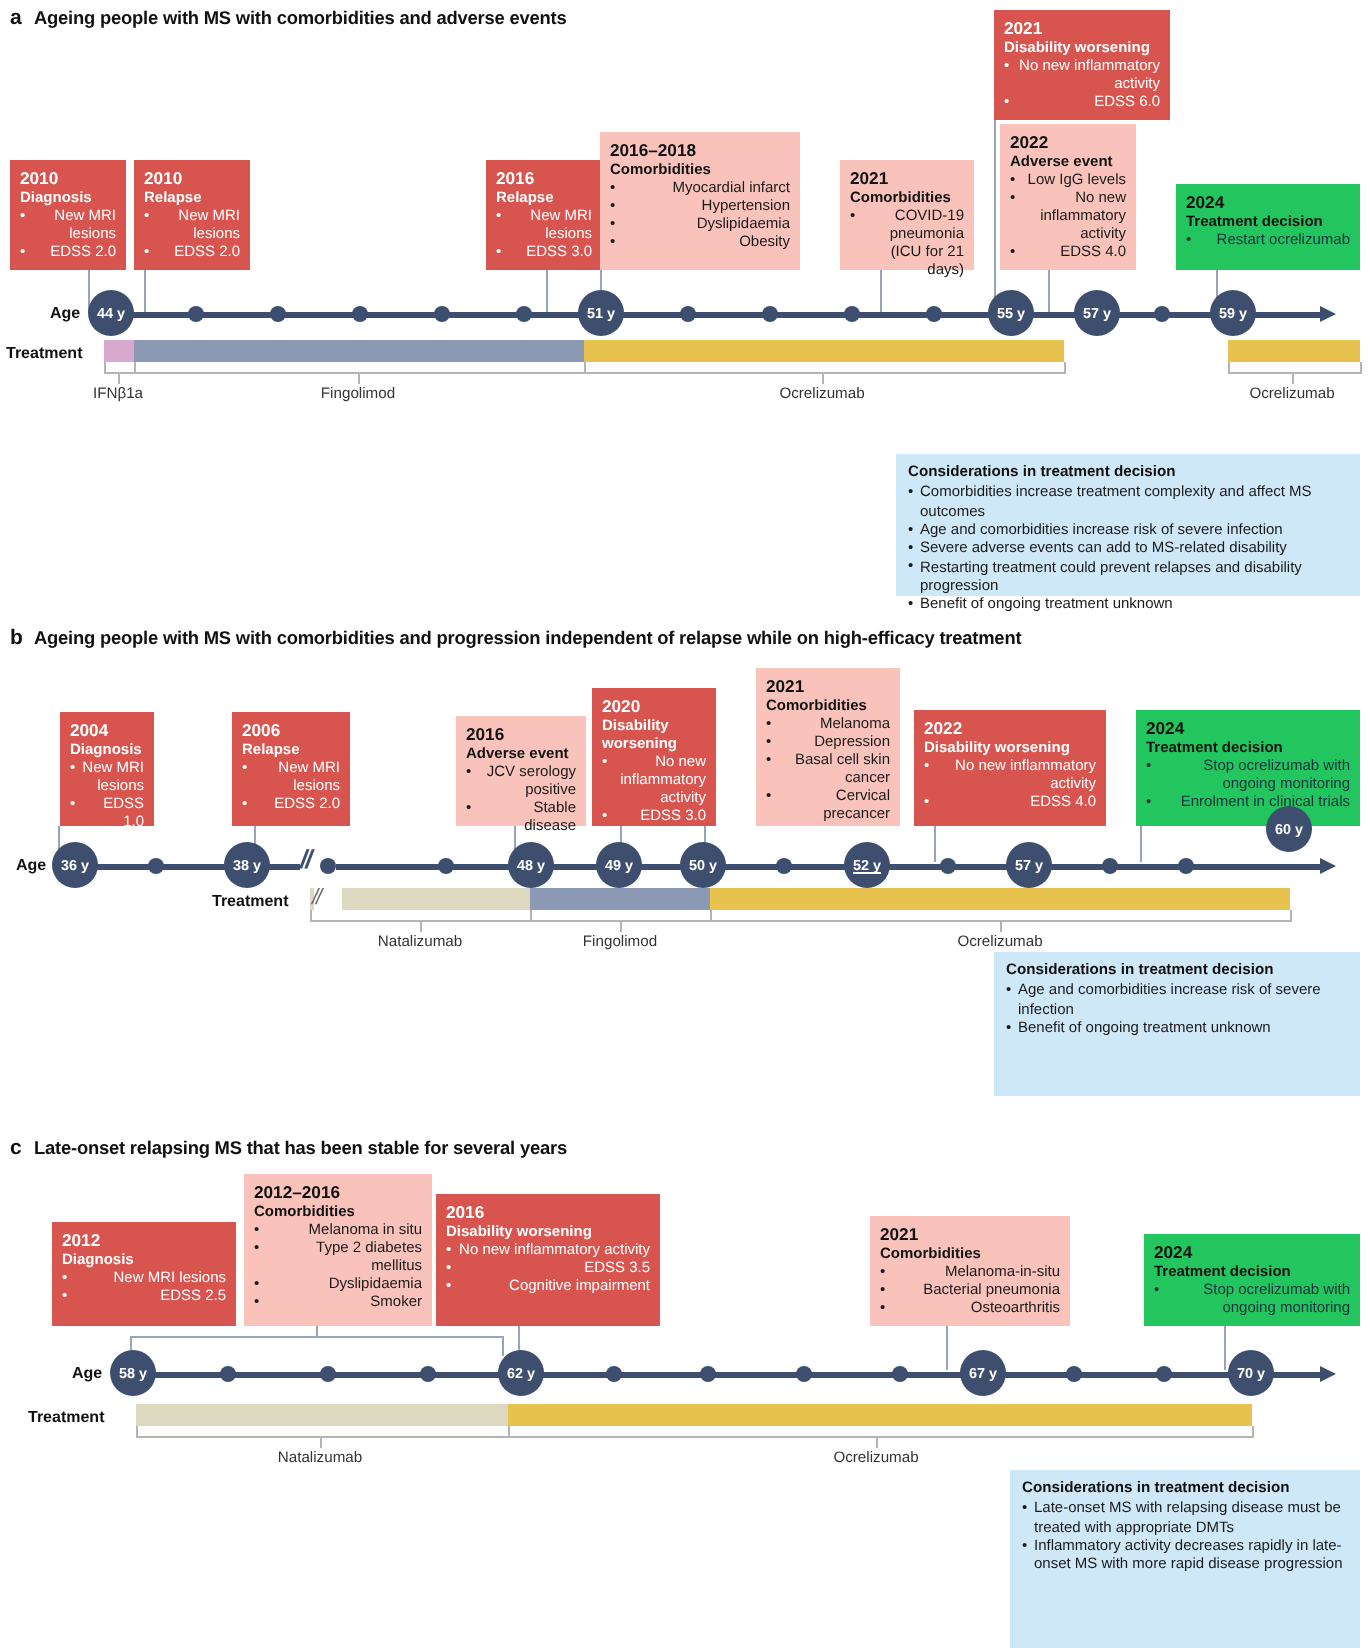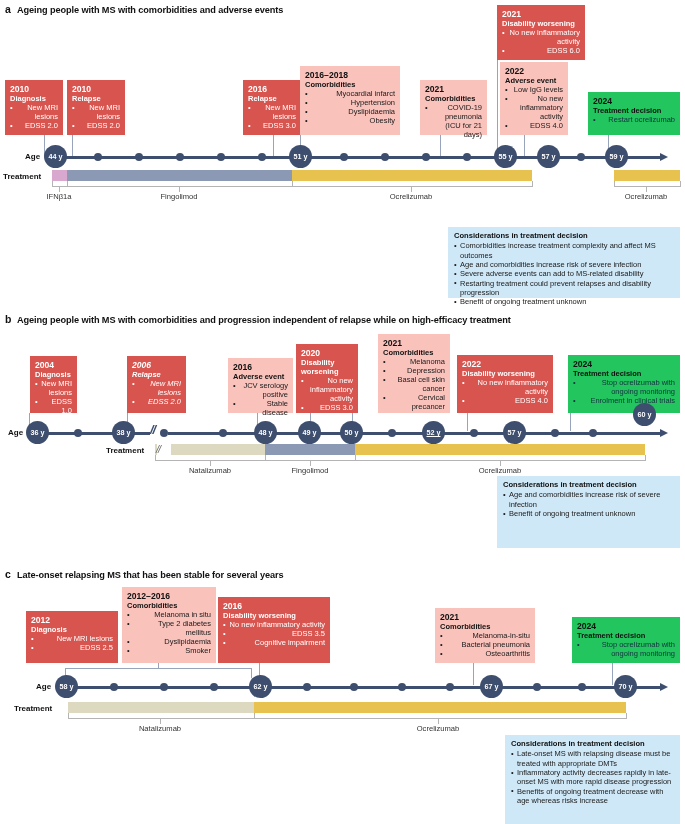--- a/index.html
+++ b/index.html
@@ -218,21 +218,21 @@
 
   <div class="box red" style="left:18px;top:46px;width:47px;height:57px;margin-left:12px;">
     <div class="yr">2004</div>
     <div class="sub">Diagnosis</div>
     <ul>
       <li>New MRI lesions</li>
       <li>EDSS 1.0</li>
     </ul>
   </div>
 
-  <div class="box red" style="left:127px;top:46px;width:59px;height:57px;font-style:italic;">
+  <div class="box red" style="left:116px;top:46px;width:59px;height:57px;">
     <div class="yr">2006</div>
     <div class="sub">Relapse</div>
     <ul>
       <li>New MRI lesions</li>
       <li>EDSS 2.0</li>
     </ul>
   </div>
 
   <div class="box pink" style="left:228px;top:48px;width:65px;height:55px;">
     <div class="yr">2016</div>
@@ -415,16 +415,15 @@
   <div class="btick" style="left:160px;top:153px;height:6px;"></div>
   <div class="btick" style="left:438px;top:153px;height:6px;"></div>
   <div class="blabel" style="left:128px;top:159px;width:64px;">Natalizumab</div>
   <div class="blabel" style="left:406px;top:159px;width:64px;">Ocrelizumab</div>
 
   <div class="cons" style="left:505px;top:170px;width:175px;height:89px;">
     <div class="ch">Considerations in treatment decision</div>
     <ul>
       <li>Late-onset MS with relapsing disease must be treated with appropriate DMTs</li>
       <li>Inflammatory activity decreases rapidly in late-onset MS with more rapid disease progression</li>
-      <li>Benefits of ongoing treatment decrease with age whereas risks increase</li>
     </ul>
   </div>
 </div>
 
 </body></html>

